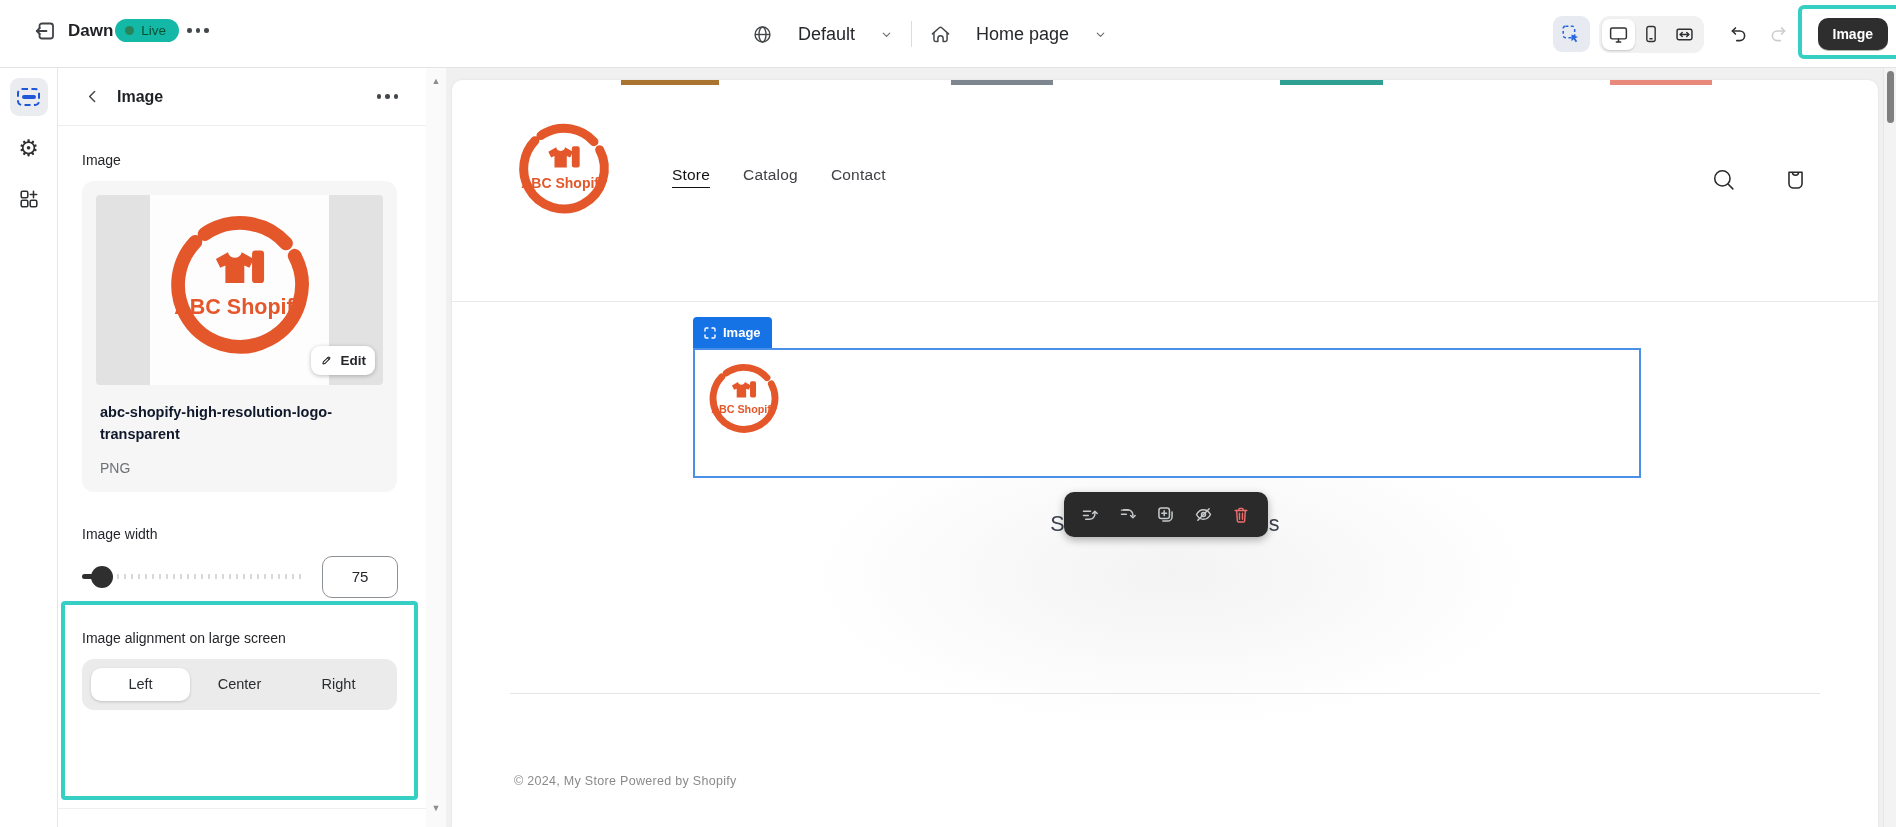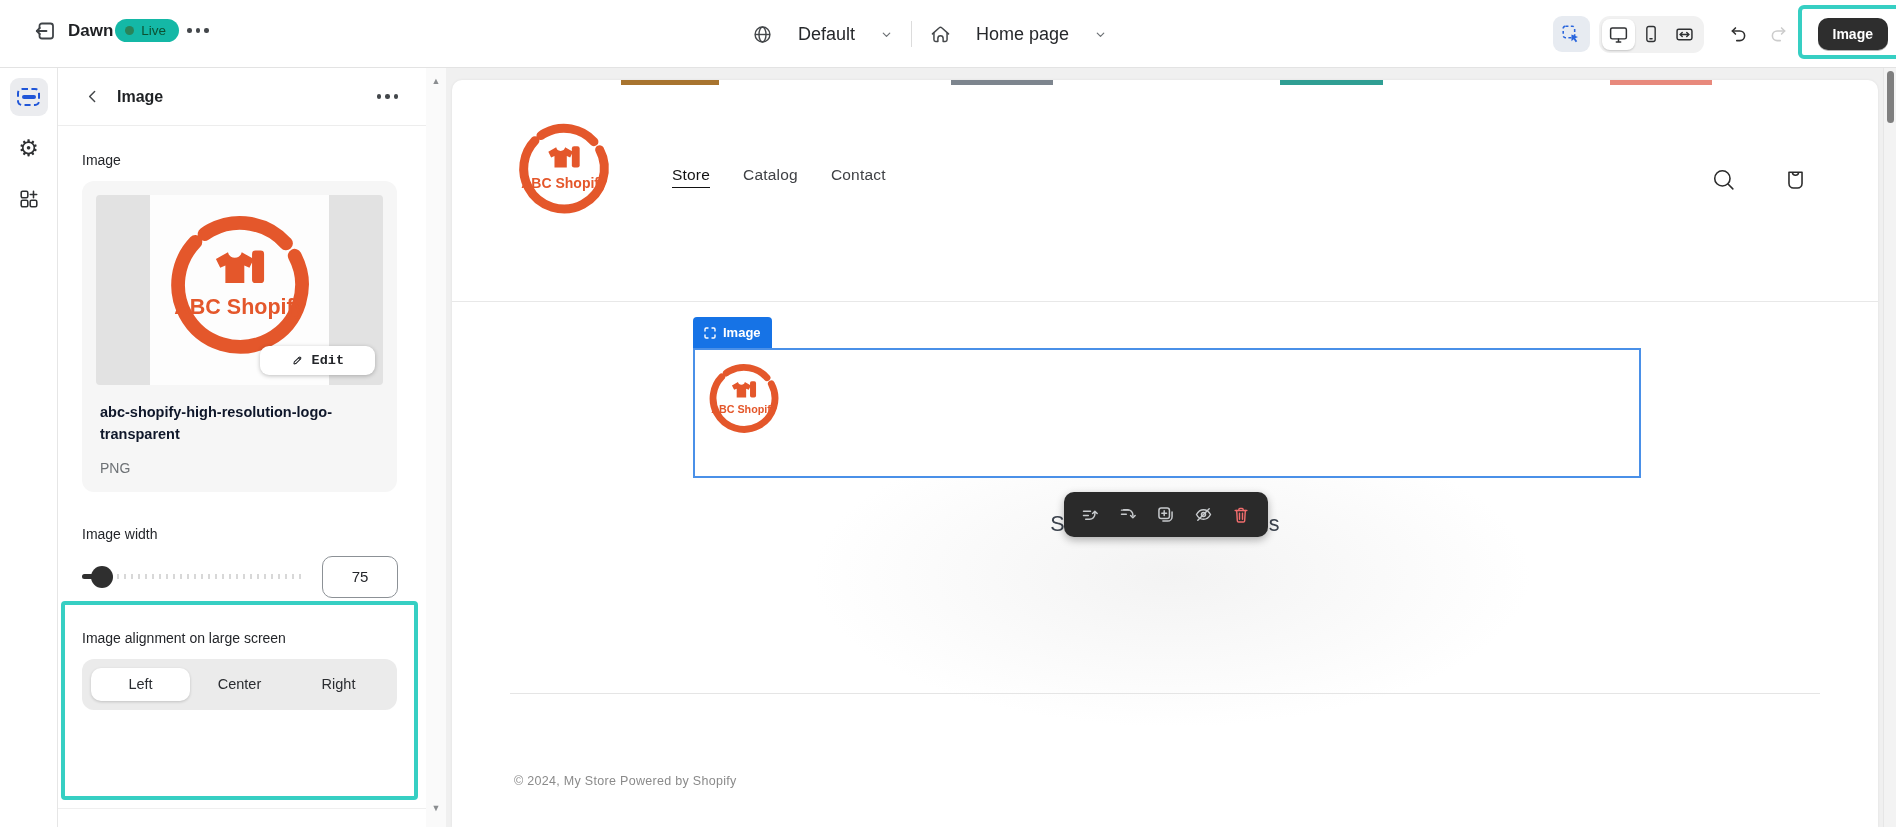--- a/index.html
+++ b/index.html
@@ -42,21 +42,21 @@
   .panel { position:absolute; left:58px; top:68px; bottom:0; width:368px; background:#fff; z-index:10; }
   .panel-header { height:58px; border-bottom:1px solid #ededed; display:flex; align-items:center; padding:0 22px; }
   .panel-title { font-size:16px; font-weight:700; color:#1f2124; margin-left:12px; flex:1; }
   .back-btn { background:none; border:none; cursor:pointer; padding:4px; display:flex; }
   .panel-body { padding:26px 28px 0 24px; }
   .field-label { font-size:14px; color:#24262a; }
   .image-card { margin-top:13px; width:315px; background:#f6f6f6; border-radius:12px; padding:14px 14px 16px; }
   .thumb { position:relative; height:190px; border-radius:4px; overflow:hidden; display:flex; }
   .thumb-strip { width:54px; background:#e2e2e2; }
   .thumb-center { flex:1; background:#fdfdfd; display:flex; align-items:center; justify-content:center; }
-  .edit-btn { position:absolute; right:8px; bottom:10px; display:flex; align-items:center; gap:7px; background:#fff; border:none; border-radius:9px; padding:7px 31px; font-family:Liberation Mono, monospace; font-size:13.5px; font-weight:600; color:#24262a; box-shadow:0 1px 4px rgba(0,0,0,.25); cursor:pointer; }
+  .edit-btn { position:absolute; right:8px; bottom:10px; display:flex; align-items:center; gap:7px; background:#fff; border:none; border-radius:9px; padding:7px 9px; font-family:Liberation Sans, sans-serif; font-size:13.5px; font-weight:600; color:#24262a; box-shadow:0 1px 4px rgba(0,0,0,.25); cursor:pointer; }
   .file-name { margin:17px 4px 0; max-width:246px; font-size:14.5px; font-weight:700; color:#0f172a; line-height:1.5; word-wrap:break-word; }
   .file-type { margin:14px 4px 0; font-size:14px; color:#6d7175; }
   .change-btn { margin-top:22px; width:100%; background:#fff; border:1px solid #e3e3e3; border-radius:10px; height:37px; display:flex; align-items:center; justify-content:center; gap:8px; font-family:inherit; font-size:14px; font-weight:600; color:#24262a; box-shadow:0 1px 1px rgba(0,0,0,.08); cursor:pointer; }
   .width-group { margin-top:34px; }
   .width-row { display:flex; align-items:center; margin-top:14px; }
   .slider { position:relative; flex:1; height:22px; margin-right:18px; cursor:pointer; }
   .slider-track { position:absolute; left:0; right:0; top:8.5px; height:5px; border-radius:3px;
      background:repeating-linear-gradient(90deg,#d8d8d8 0 2px,transparent 2px 7px); }
   .slider-fill { position:absolute; left:0; top:8.5px; width:14px; height:5px; border-radius:3px; background:#2f2f2f; }
   .slider-knob { position:absolute; left:9px; top:0; width:22px; height:22px; border-radius:50%; background:#2f2f2f; cursor:grab; }

